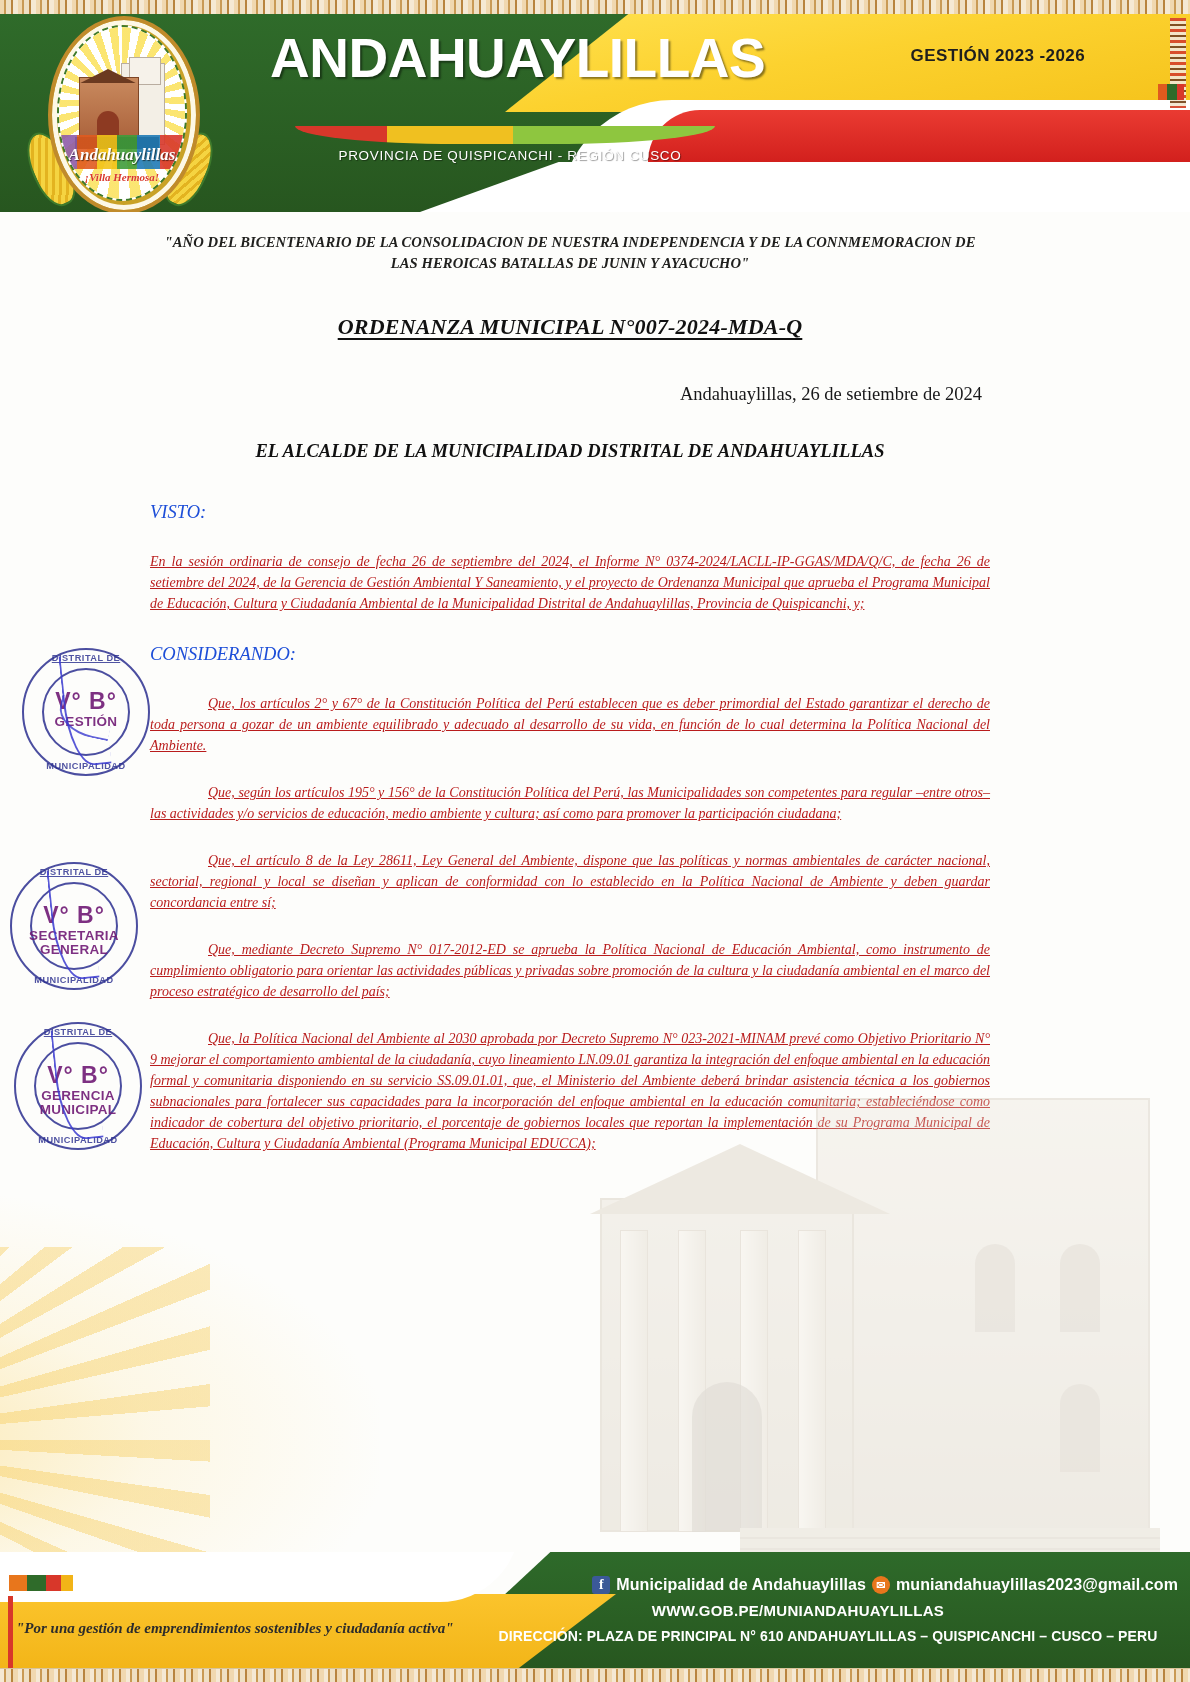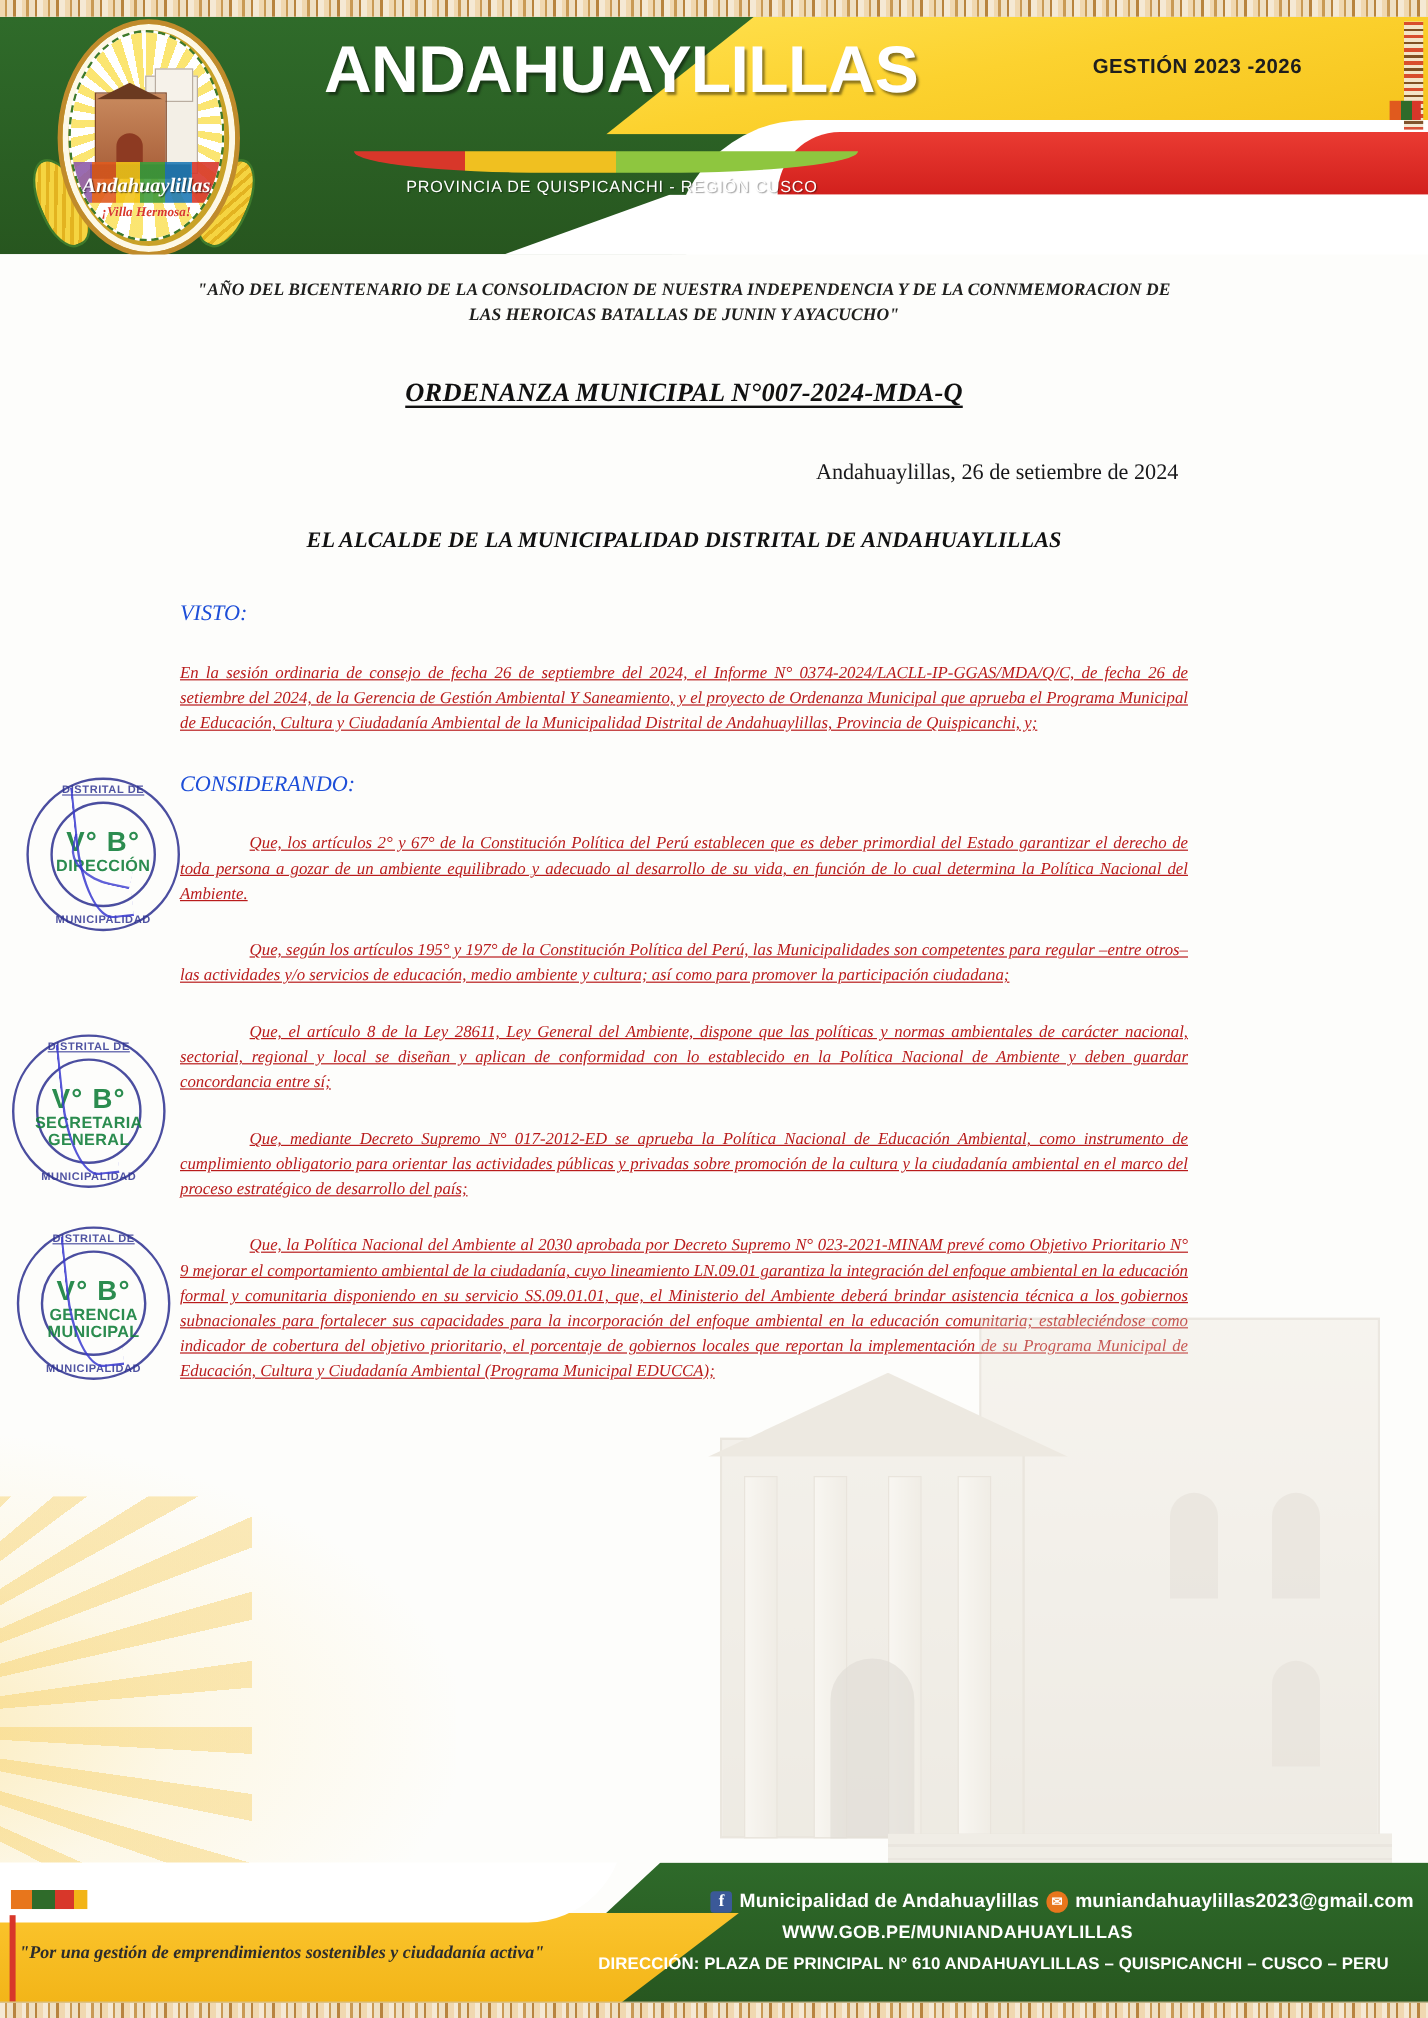--- a/index.html
+++ b/index.html
@@ -346,21 +346,21 @@
     border-radius: 50%;
     border: 2px solid #2b2f8f;
     opacity: .85;
   }
   .seal-txt {
     position: absolute;
     left: 0; right: 0;
     text-align: center;
     font-family: "Liberation Sans", sans-serif;
     font-weight: bold;
-    color: #15803d;
+    color: #701a75;
     opacity: .9;
   }
   .seal-vb  { top: 40px; font-size: 23px; letter-spacing: 1px; }
   .seal-l1  { top: 66px; font-size: 13.5px; letter-spacing: .3px; }
   .seal-l2  { top: 80px; font-size: 13.5px; letter-spacing: .3px; }
   .seal-ring-top, .seal-ring-bot {
     position: absolute;
     left: 0; right: 0;
     text-align: center;
     font-family: "Liberation Sans", sans-serif;
@@ -648,21 +648,21 @@
       </div>
     </div>
   </div>
 
   <div class="seal" id="seal-alcaldia">
     <div class="seal-outer"></div>
     <div class="seal-inner"></div>
     <div class="seal-ring-top">DISTRITAL DE</div>
     <div class="seal-ring-bot">MUNICIPALIDAD</div>
     <div class="seal-txt seal-vb">V° B°</div>
-    <div class="seal-txt seal-l1">DIRECCIÓN</div>
+    <div class="seal-txt seal-l1">GESTIÓN</div>
     <div class="seal-txt seal-l2"></div>
     <div class="seal-sig"></div>
     <div class="seal-sig2"></div>
   </div>
 
   <div class="seal" id="seal-secretaria">
     <div class="seal-outer"></div>
     <div class="seal-inner"></div>
     <div class="seal-ring-top">DISTRITAL DE</div>
     <div class="seal-ring-bot">MUNICIPALIDAD</div>
@@ -688,21 +688,21 @@
     <div class="ordenanza">ORDENANZA MUNICIPAL N°007-2024-MDA-Q</div>
     <div class="fecha">Andahuaylillas, 26 de setiembre de 2024</div>
     <div class="alcalde">EL ALCALDE DE LA MUNICIPALIDAD DISTRITAL DE ANDAHUAYLILLAS</div>
 
     <div class="heading">VISTO:</div>
     <div class="para tight">En la sesión ordinaria de consejo de fecha 26 de septiembre del 2024, el Informe N° 0374-2024/LACLL-IP-GGAS/MDA/Q/C, de fecha 26 de setiembre del 2024, de la Gerencia de Gestión Ambiental Y Saneamiento, y el proyecto de Ordenanza Municipal que aprueba el Programa Municipal de Educación, Cultura y Ciudadanía Ambiental de la Municipalidad Distrital de Andahuaylillas, Provincia de Quispicanchi, y;</div>
 
     <div class="heading">CONSIDERANDO:</div>
 
     <div class="para indent">Que, los artículos 2° y 67° de la Constitución Política del Perú establecen que es deber primordial del Estado garantizar el derecho de toda persona a gozar de un ambiente equilibrado y adecuado al desarrollo de su vida, en función de lo cual determina la Política Nacional del Ambiente.</div>
-    <div class="para indent">Que, según los artículos 195° y 197° de la Constitución Política del Perú, las Municipalidades son competentes para regular –entre otros– las actividades y/o servicios de educación, medio ambiente y cultura; así como para promover la participación ciudadana;</div>
+    <div class="para indent">Que, según los artículos 195° y 156° de la Constitución Política del Perú, las Municipalidades son competentes para regular –entre otros– las actividades y/o servicios de educación, medio ambiente y cultura; así como para promover la participación ciudadana;</div>
     <div class="para indent">Que, el artículo 8 de la Ley 28611, Ley General del Ambiente, dispone que las políticas y normas ambientales de carácter nacional, sectorial, regional y local se diseñan y aplican de conformidad con lo establecido en la Política Nacional de Ambiente y deben guardar concordancia entre sí;</div>
     <div class="para indent">Que, mediante Decreto Supremo N° 017-2012-ED se aprueba la Política Nacional de Educación Ambiental, como instrumento de cumplimiento obligatorio para orientar las actividades públicas y privadas sobre promoción de la cultura y la ciudadanía ambiental en el marco del proceso estratégico de desarrollo del país;</div>
     <div class="para indent">Que, la Política Nacional del Ambiente al 2030 aprobada por Decreto Supremo N° 023-2021-MINAM prevé como Objetivo Prioritario N° 9 mejorar el comportamiento ambiental de la ciudadanía, cuyo lineamiento LN.09.01 garantiza la integración del enfoque ambiental en la educación formal y comunitaria disponiendo en su servicio SS.09.01.01, que, el Ministerio del Ambiente deberá brindar asistencia técnica a los gobiernos subnacionales para fortalecer sus capacidades para la incorporación del enfoque ambiental en la educación comunitaria; estableciéndose como indicador de cobertura del objetivo prioritario, el porcentaje de gobiernos locales que reportan la implementación de su Programa Municipal de Educación, Cultura y Ciudadanía Ambiental (Programa Municipal EDUCCA);</div>
   </div>
 
   <div class="footer">
     <div class="ft-green"></div>
     <div class="ft-yellow"></div>
     <div class="ft-white-curve"></div>
     <div class="ft-redbar"></div>

